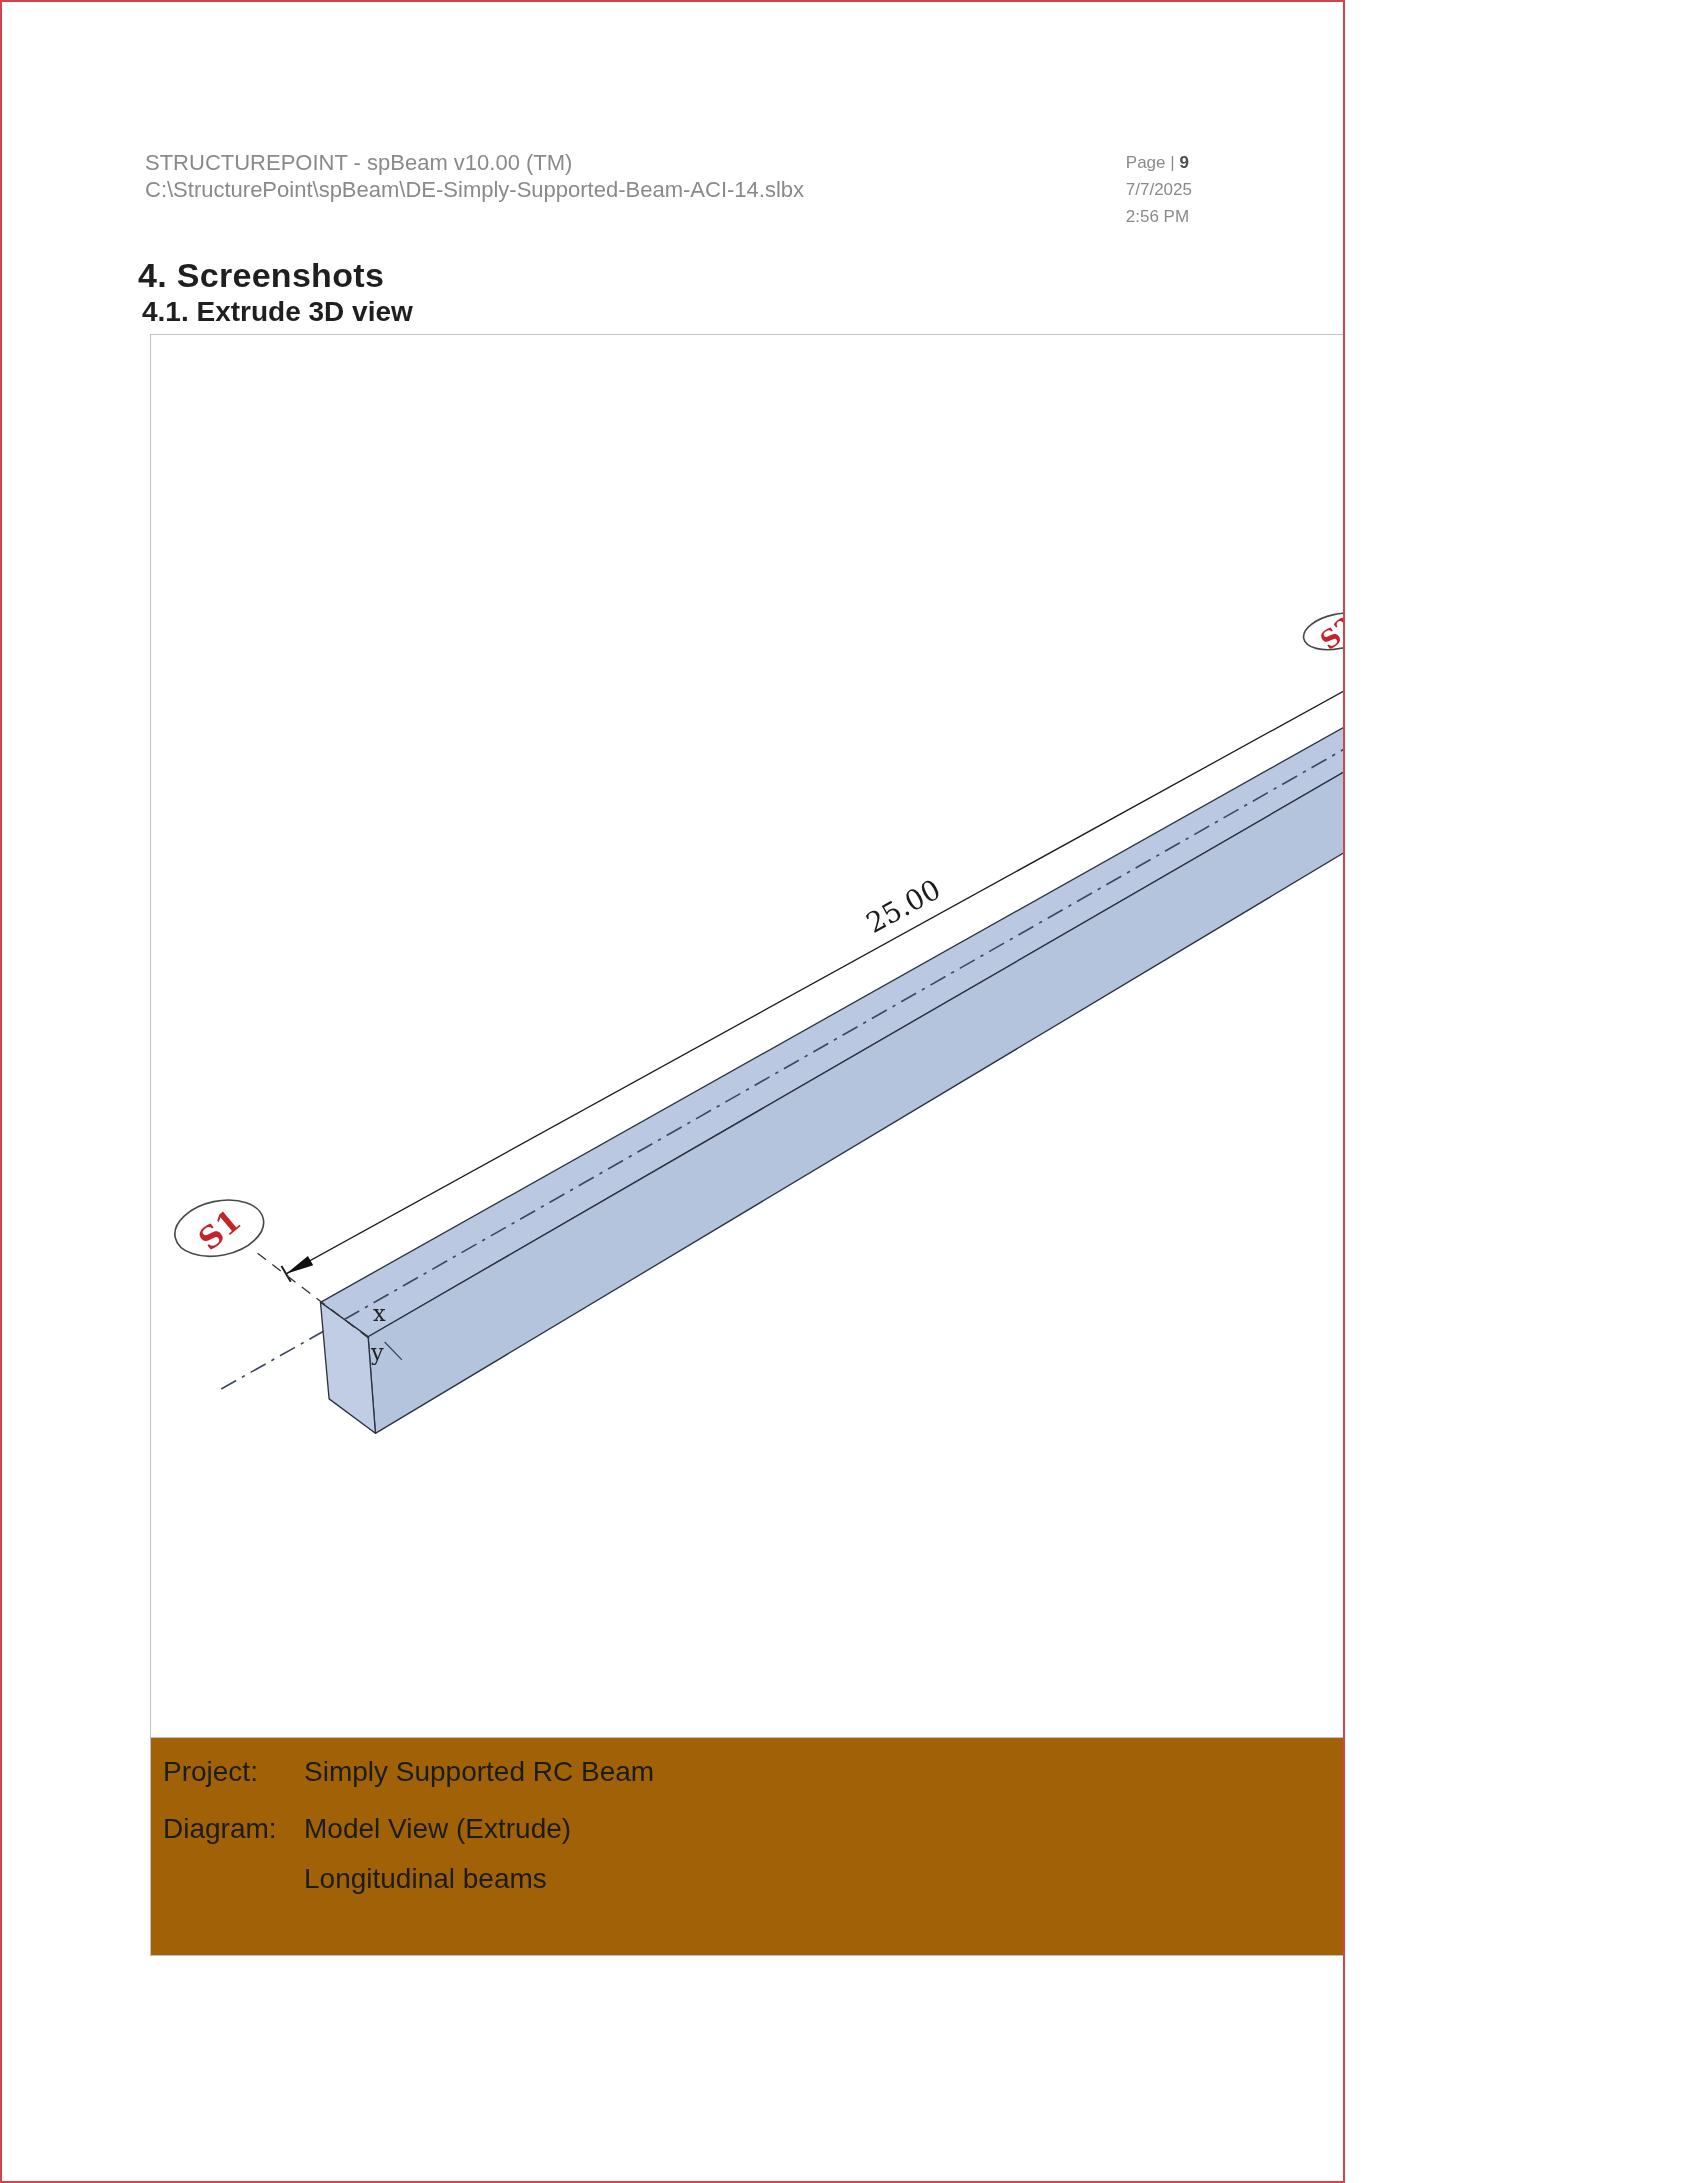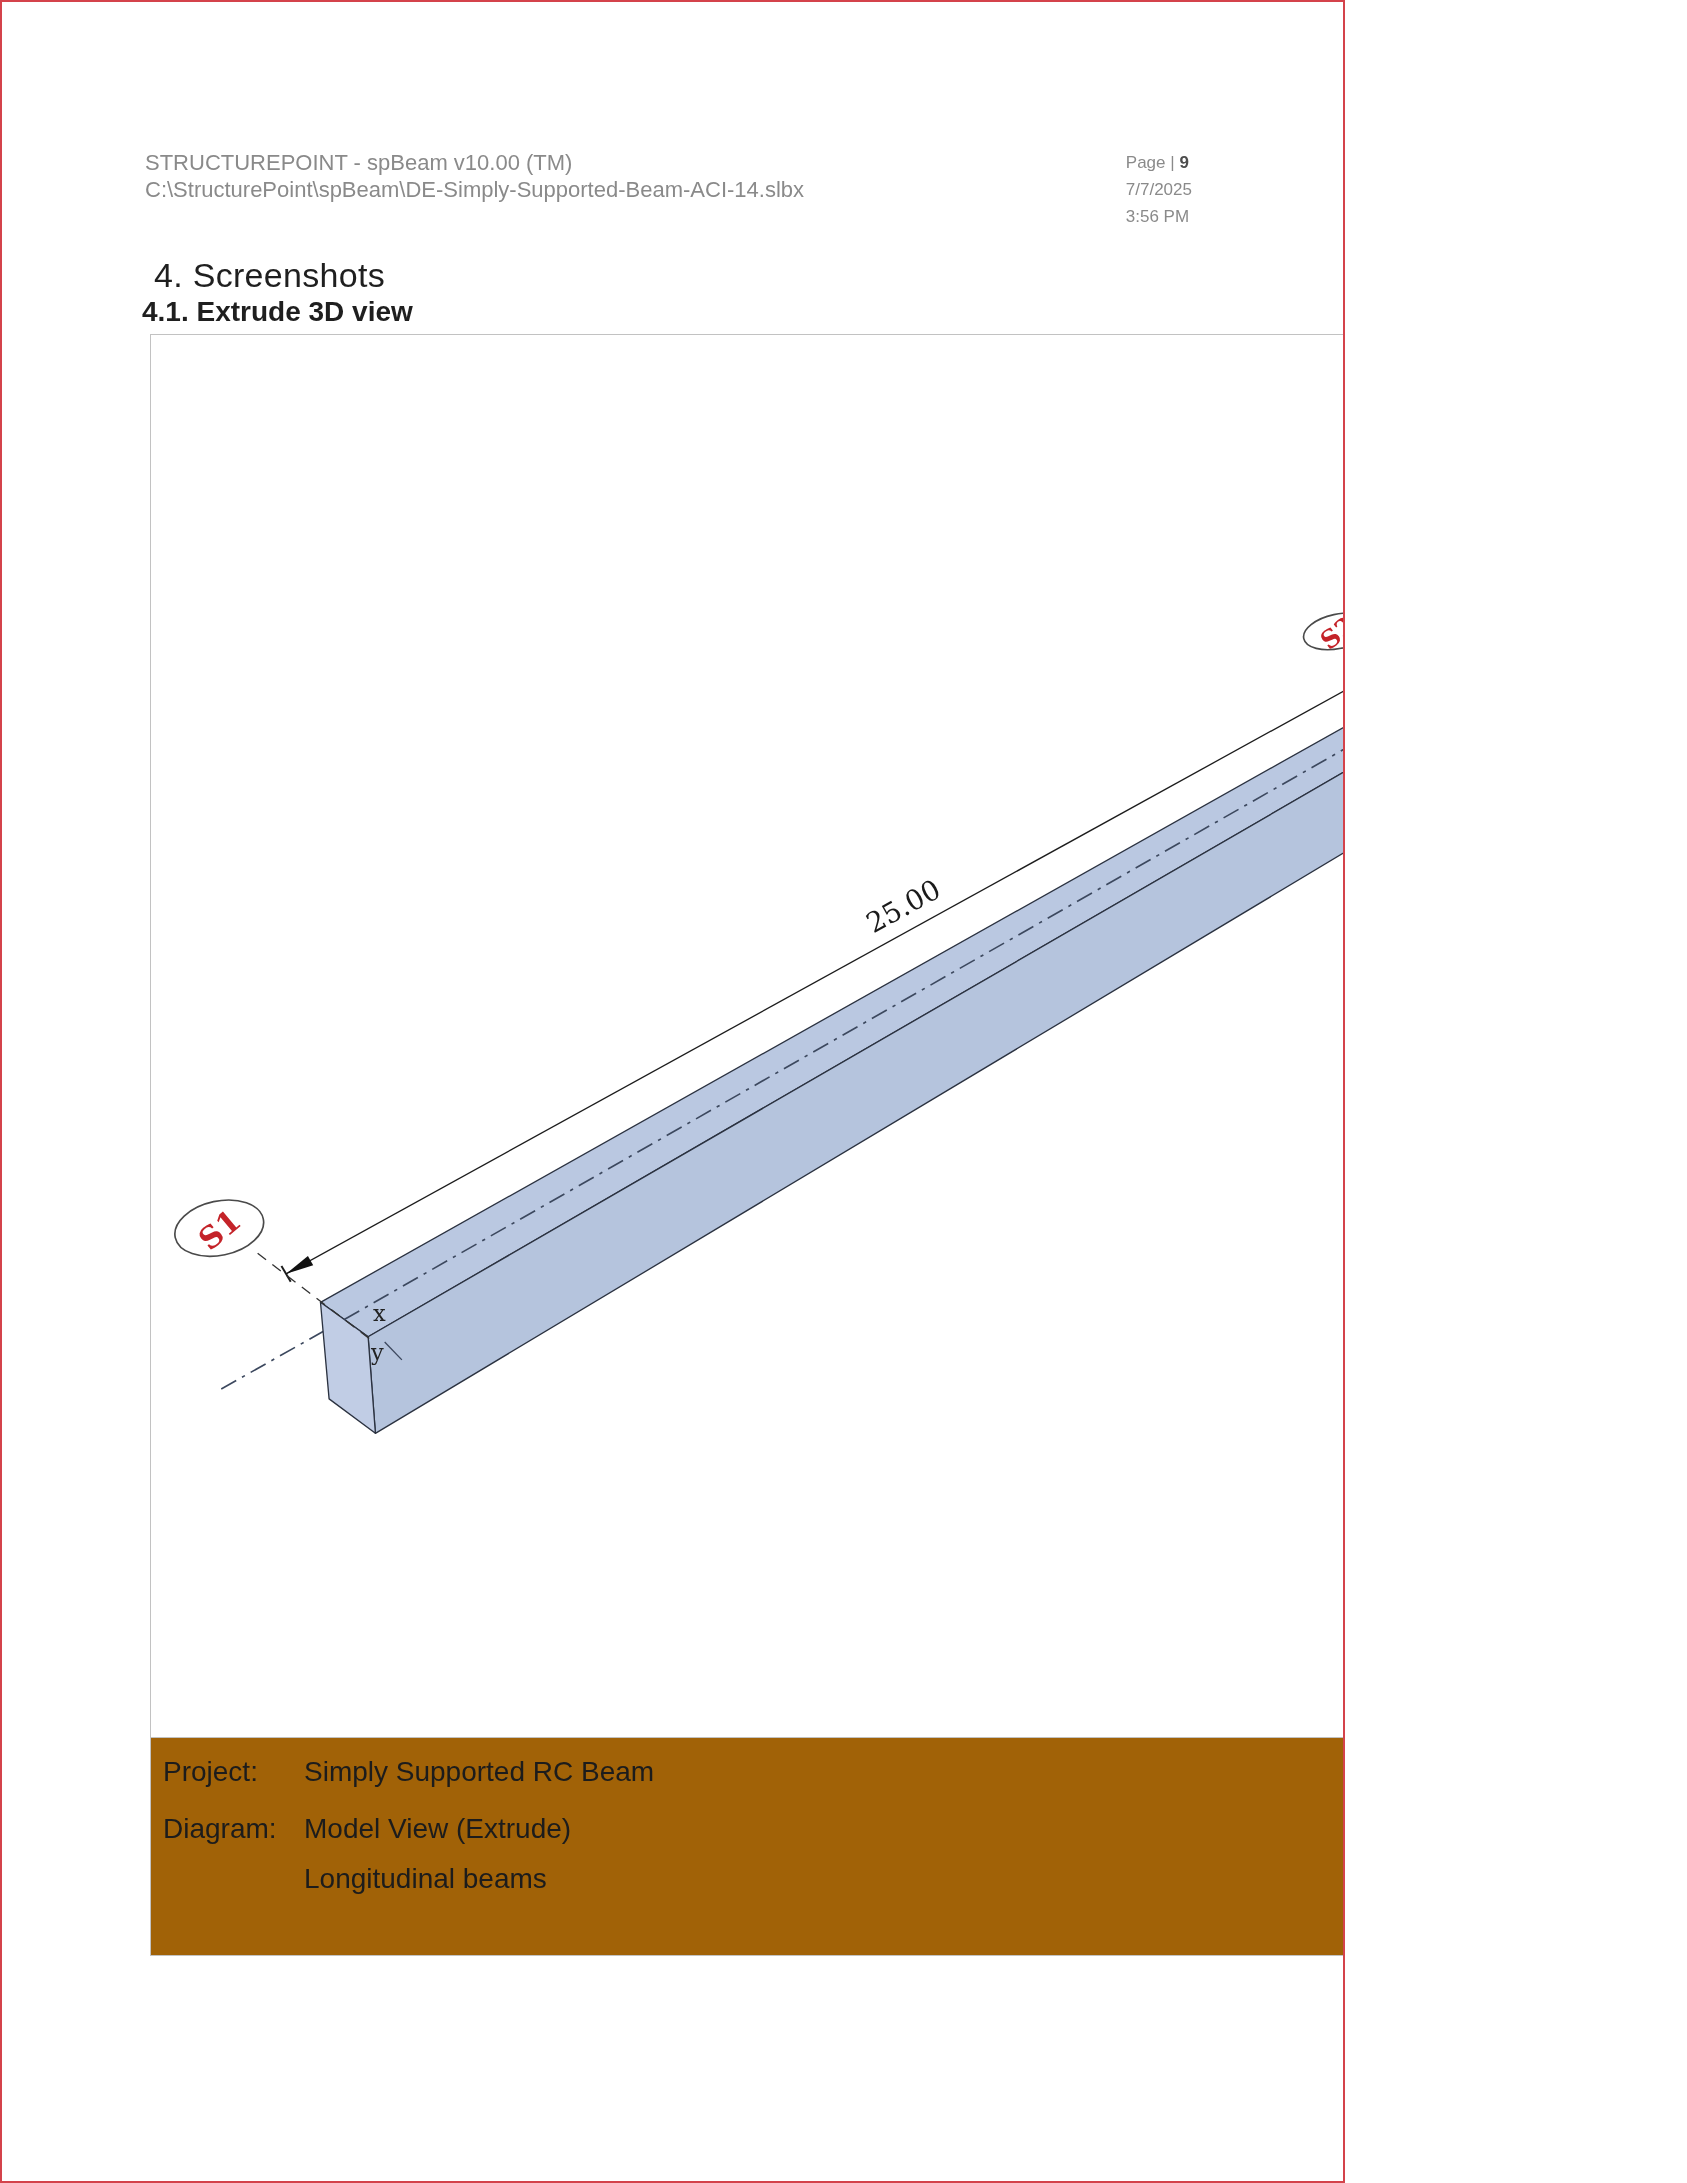--- a/index.html
+++ b/index.html
@@ -19,22 +19,22 @@
     white-space:nowrap;
   }
   .header-right{
     position:absolute;right:151px;top:147px;
     font-size:17px;line-height:27px;color:#8a8a8a;
     white-space:nowrap;
   }
   .page-num{font-weight:bold;color:#4d4d4d;}
   
   .sec-title{
-    position:absolute;left:152px;top:254px;
-    font-size:34px;font-weight:normal;color:#1f1f1f;
+    position:absolute;left:136px;top:254px;
+    font-size:34px;font-weight:bold;color:#1f1f1f;
     letter-spacing:0.3px;
   }
   .sec-subtitle{
     position:absolute;left:140px;top:294px;
     font-size:28px;font-weight:bold;color:#1f1f1f;
   }
   
   .figure-frame{
     position:absolute;left:148px;top:332px;
     width:1389px;height:1622px;
@@ -80,21 +80,21 @@
 
 <div class="page">
 
   <div class="header-left">
     <div>STRUCTUREPOINT - spBeam v10.00 (TM)</div>
     <div>C:\StructurePoint\spBeam\DE-Simply-Supported-Beam-ACI-14.slbx</div>
   </div>
   <div class="header-right">
     <div><span>Page | </span><span class="page-num">9</span></div>
     <div>7/7/2025</div>
-    <div>3:56 PM</div>
+    <div>2:56 PM</div>
   </div>
 
   <div class="sec-title">4. Screenshots</div>
   <div class="sec-subtitle">4.1. Extrude 3D view</div>
 
   <div class="figure-frame">
 
     <svg width="1387" height="1402" viewBox="0 0 2096 2119">
 
       <polyline class="dashdot" points="106,1593 292,1488"></polyline>

